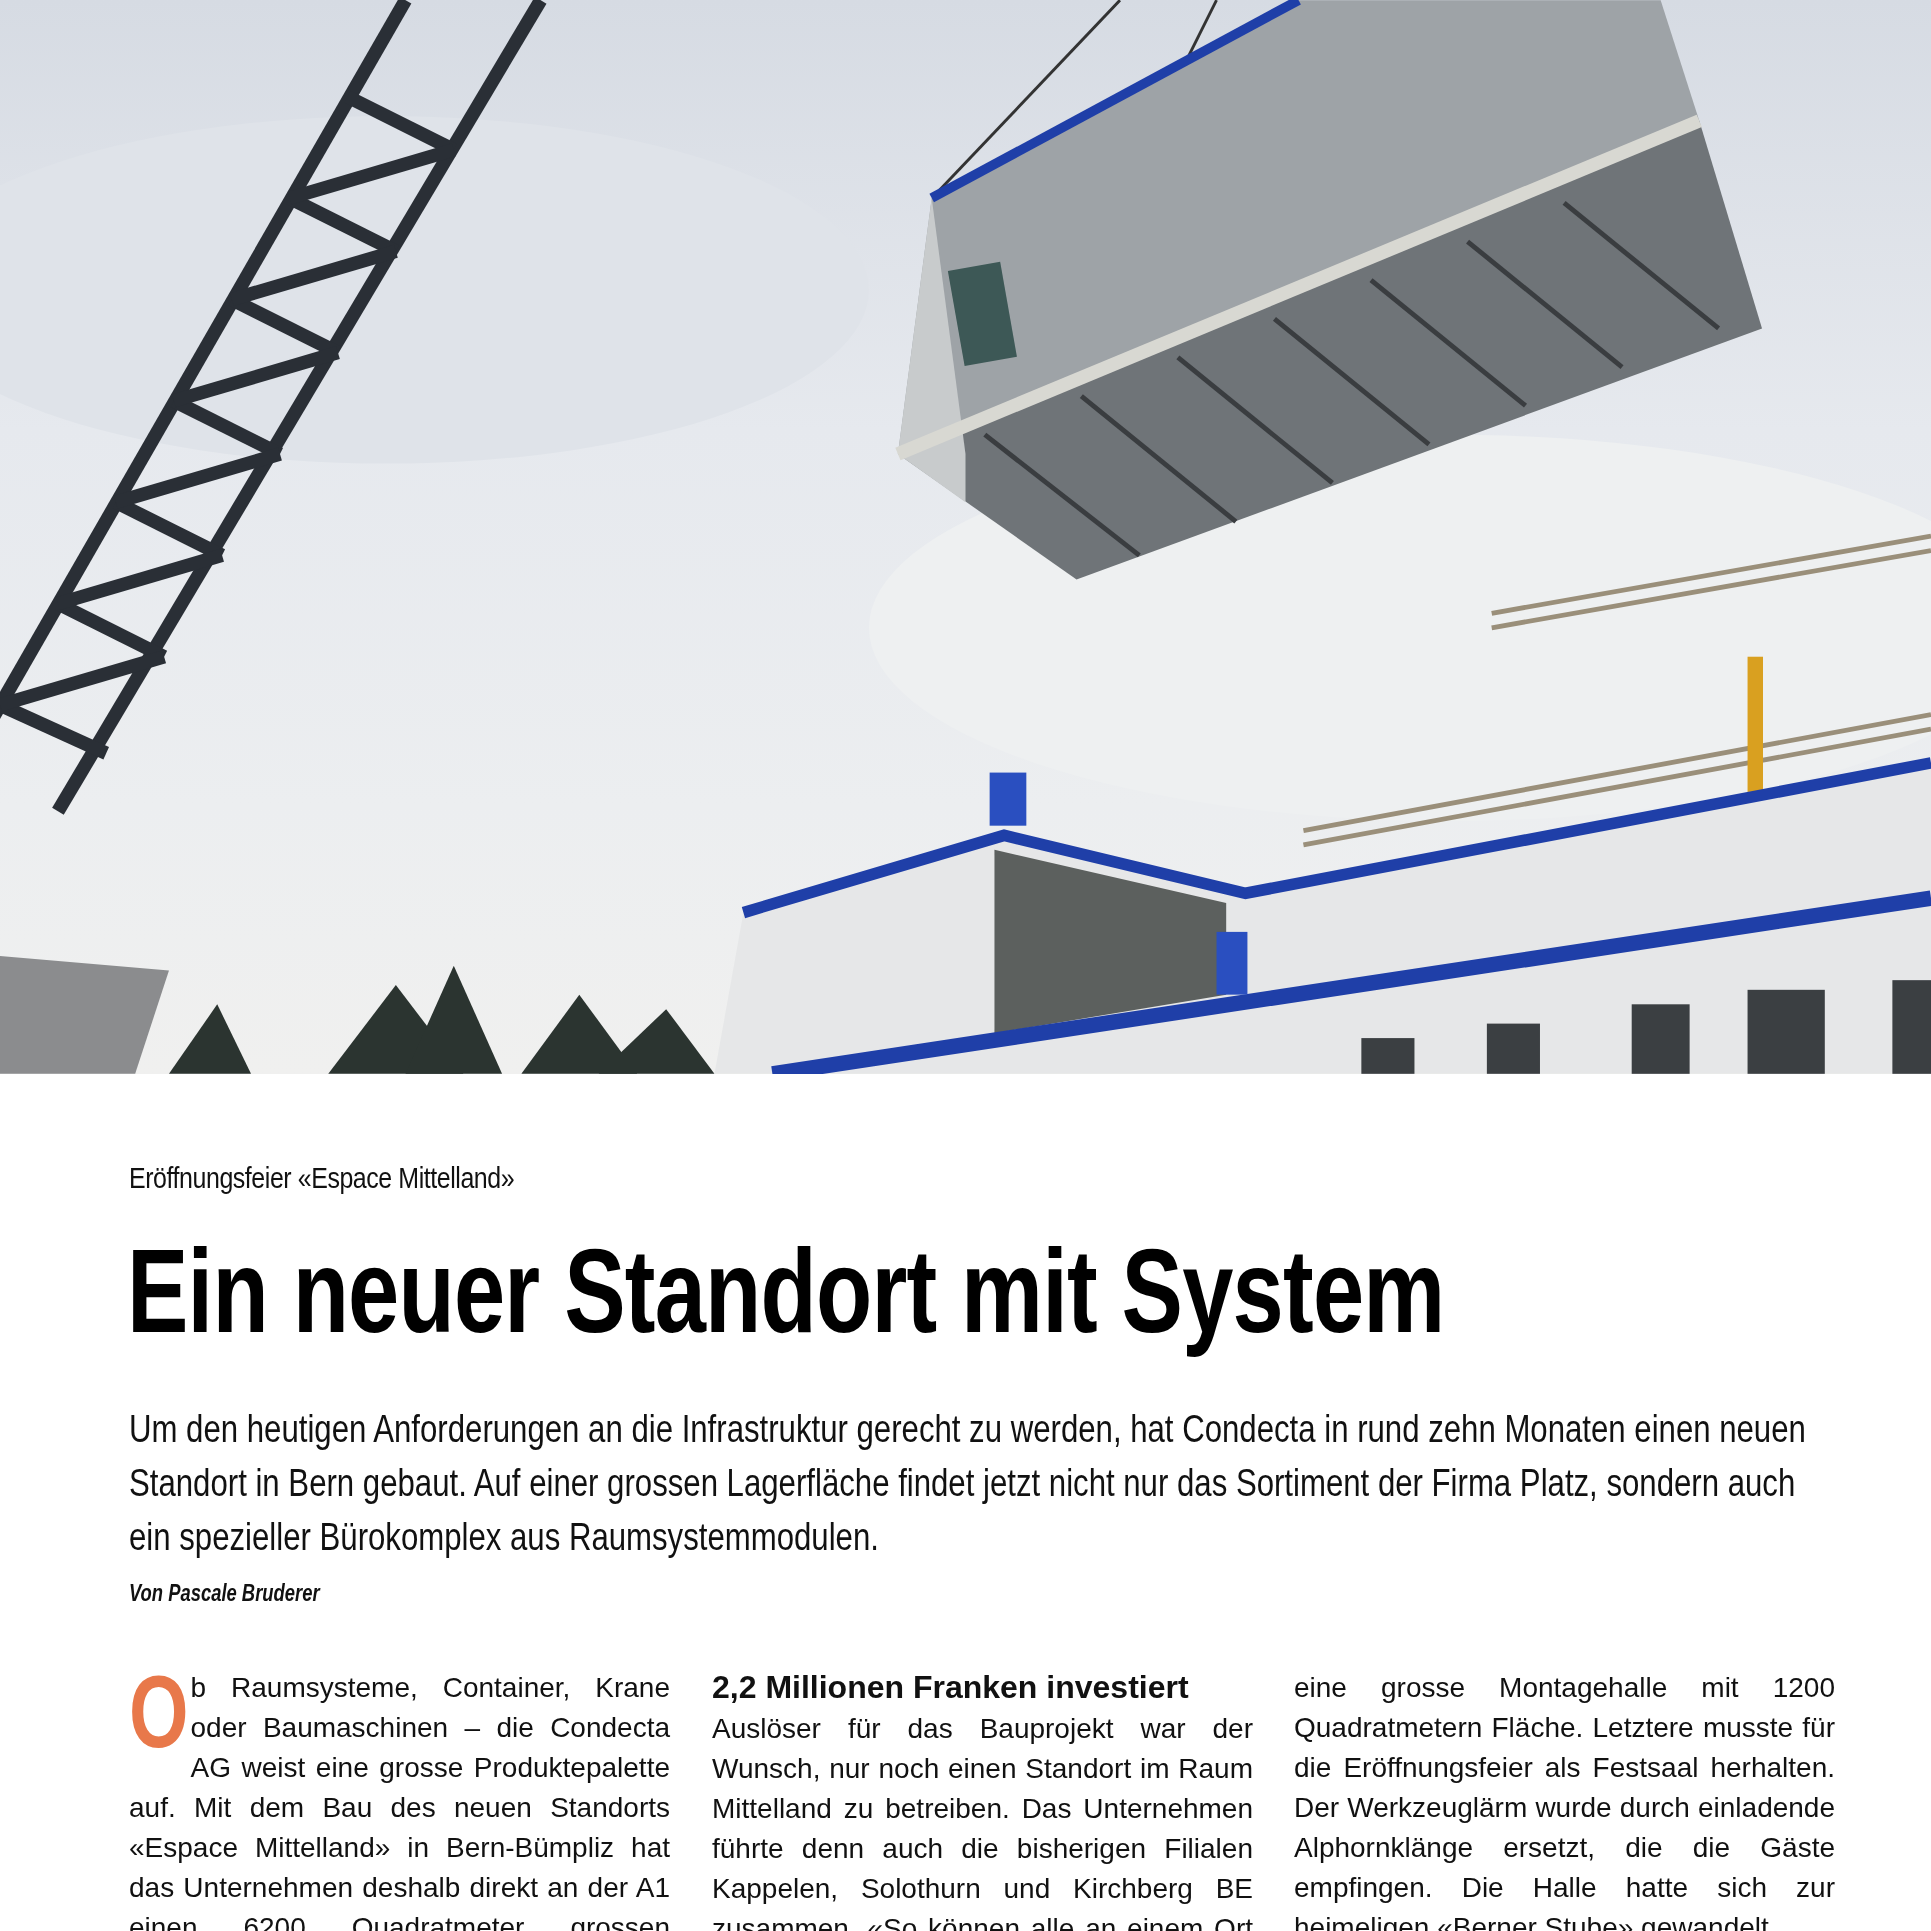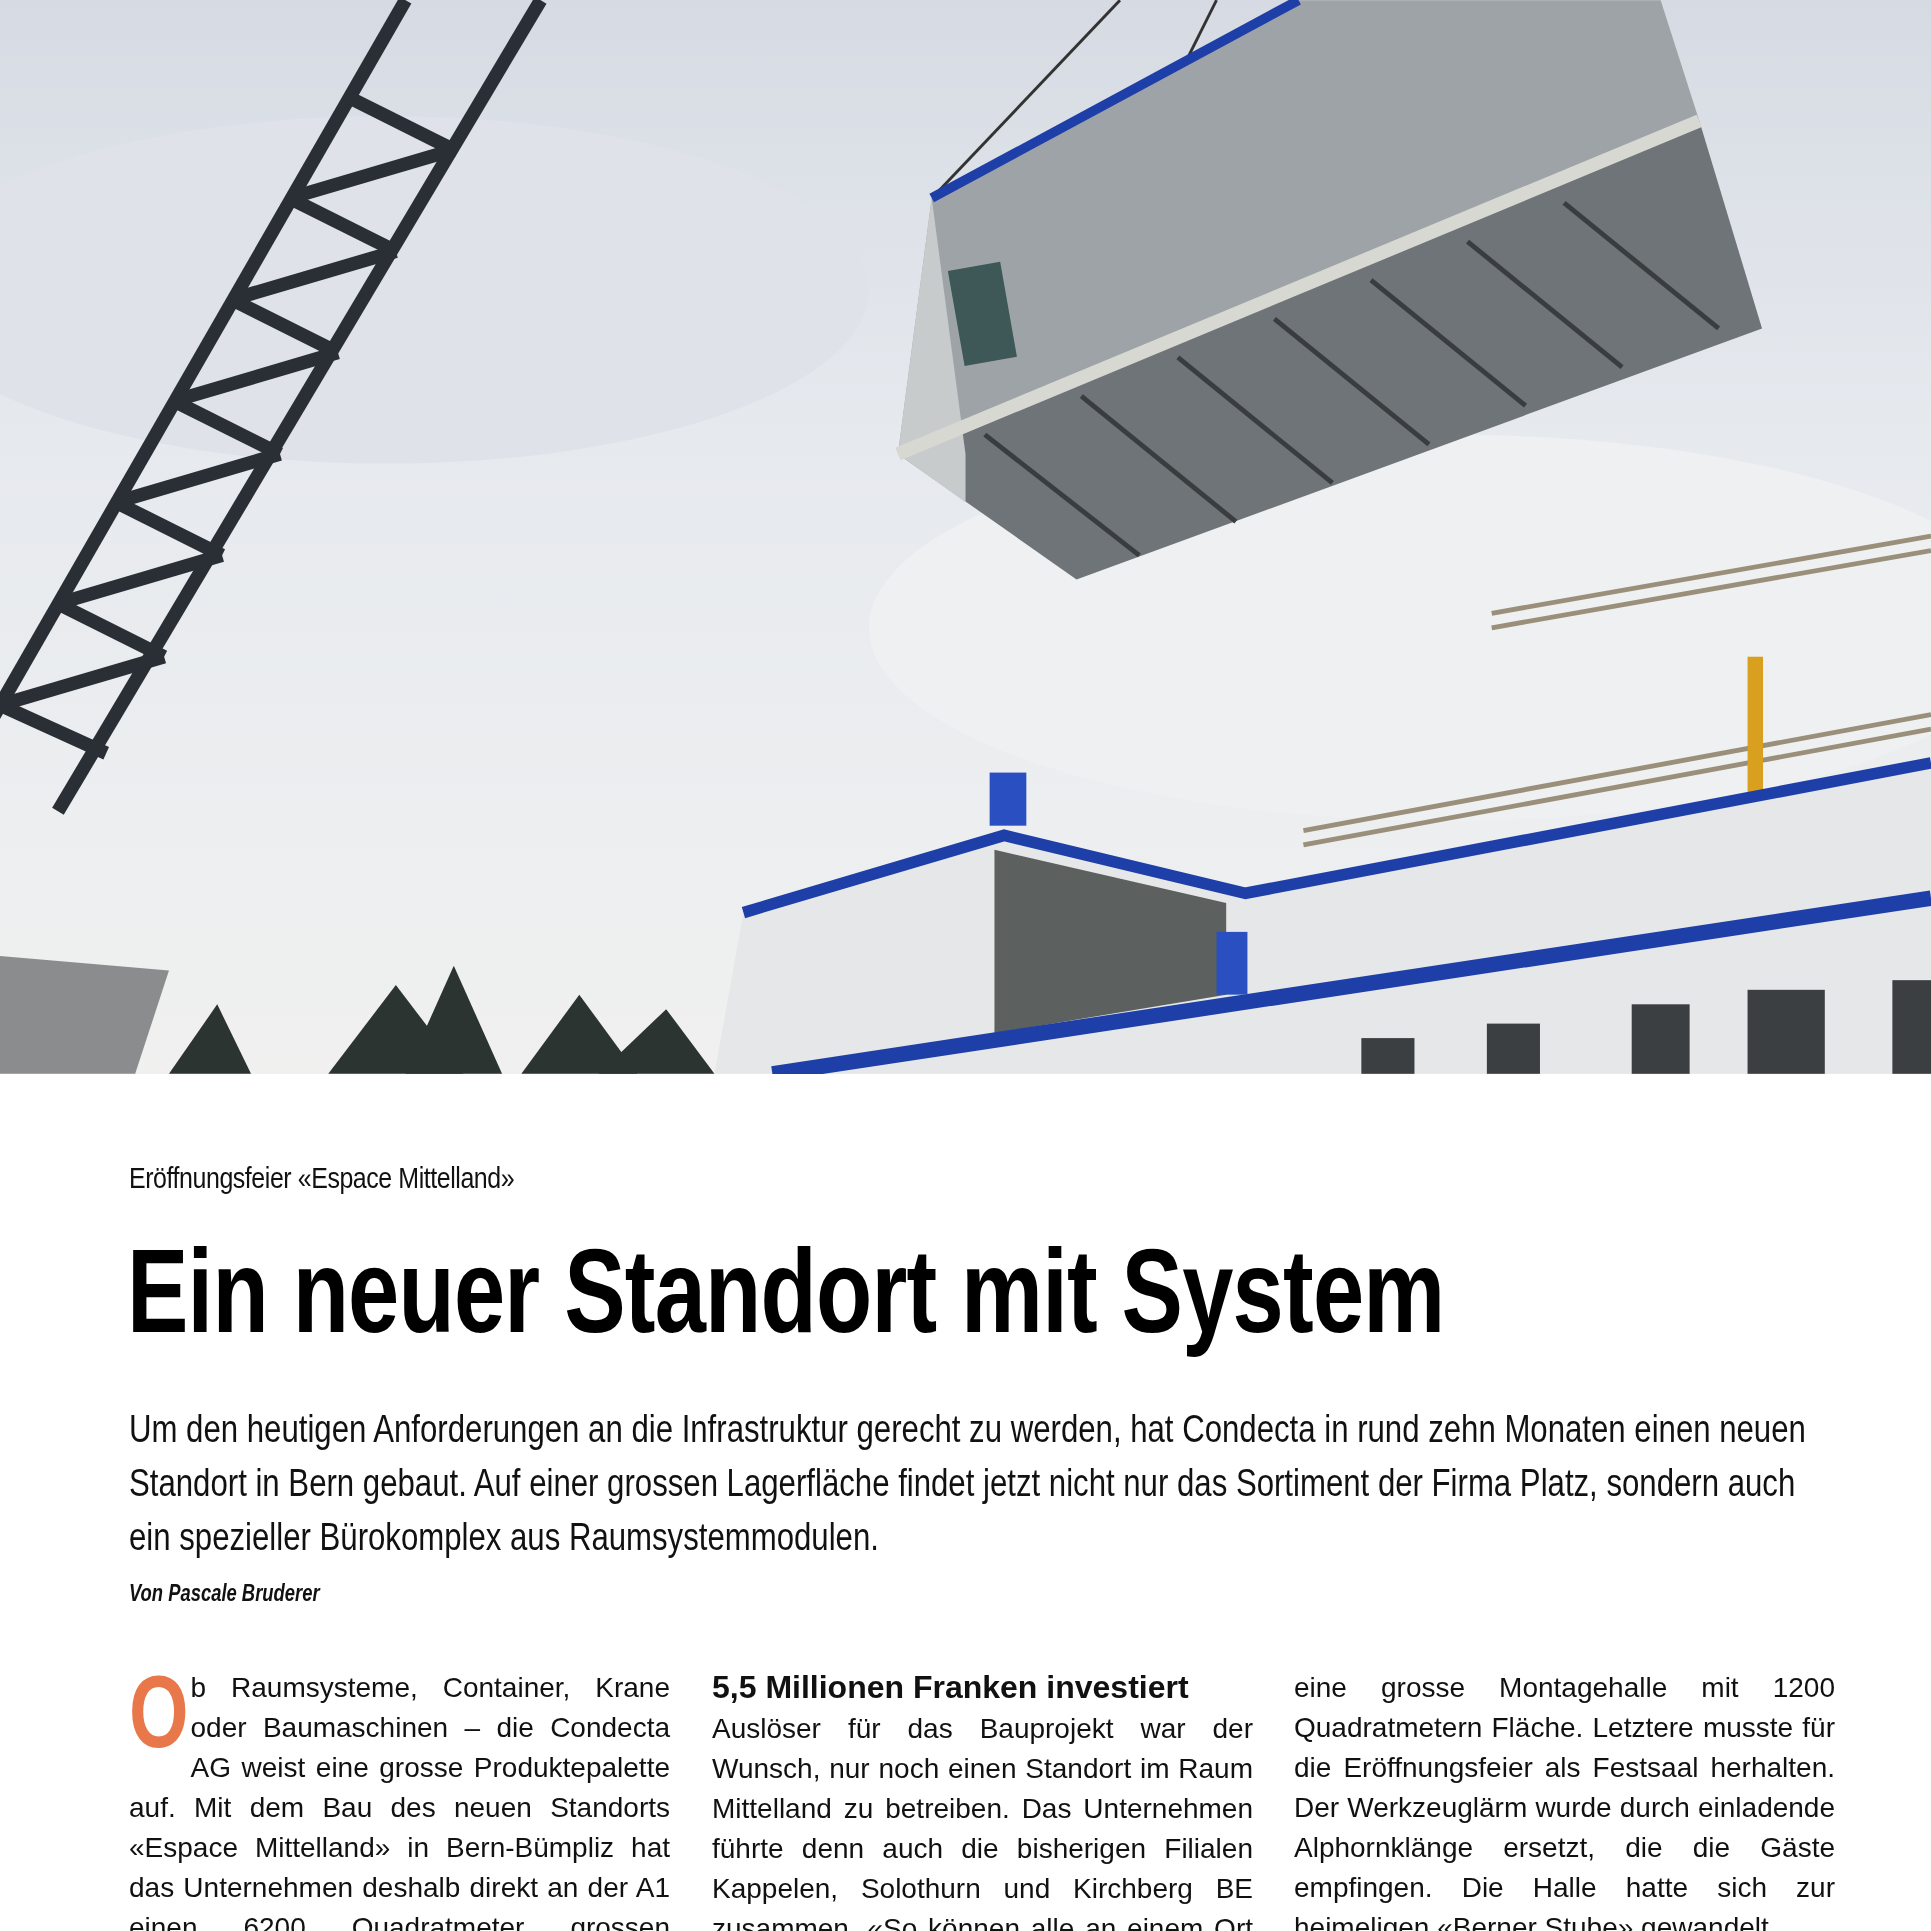--- a/index.html
+++ b/index.html
@@ -107,21 +107,21 @@
 <h1 class="headline" style="margin:0;">Ein neuer Standort mit System</h1>
 <div class="lead">Um den heutigen Anforderungen an die Infrastruktur gerecht zu werden, hat Condecta in rund zehn Monaten einen neuen Standort in Bern gebaut. Auf einer grossen Lagerfläche findet jetzt nicht nur das Sortiment der Firma Platz, sondern auch ein spezieller Bürokomplex aus Raumsystemmodulen.</div>
 <div class="byline">Von Pascale Bruderer</div>
 
 <div class="col col1">
   <span class="dropcap" style="color:#e8784a;">O</span>
   <p>b Raumsysteme, Container, Krane oder Baumaschinen – die Condecta AG weist eine grosse Produktepalette auf. Mit dem Bau des neuen Standorts «Espace Mittelland» in Bern-Bümpliz hat das Unternehmen deshalb direkt an der A1 einen 6200 Quadratmeter grossen Aussenlagerplatz geschaffen, auf dem vo</p>
 </div>
 
 <div class="col col2">
-  <div class="subhead">5,5 Millionen Franken investiert</div>
+  <div class="subhead">2,2 Millionen Franken investiert</div>
   <p>Auslöser für das Bauprojekt war der Wunsch, nur noch einen Standort im Raum Mittelland zu betreiben. Das Unternehmen führte denn auch die bisherigen Filialen Kappelen, Solothurn und Kirchberg BE zusammen. «So können alle an einem Ort von Anlagen profitieren, die den heuti</p>
 </div>
 
 <div class="col col3">
   <p>eine grosse Montagehalle mit 1200 Quadratmetern Fläche. Letztere musste für die Eröffnungsfeier als Festsaal herhalten. Der Werkzeuglärm wurde durch einladende Alphornklänge ersetzt, die die Gäste empfingen. Die Halle hatte sich zur heimeligen «Berner Stube» gewandelt.</p>
 
 </div>
 
 
 </body></html>

